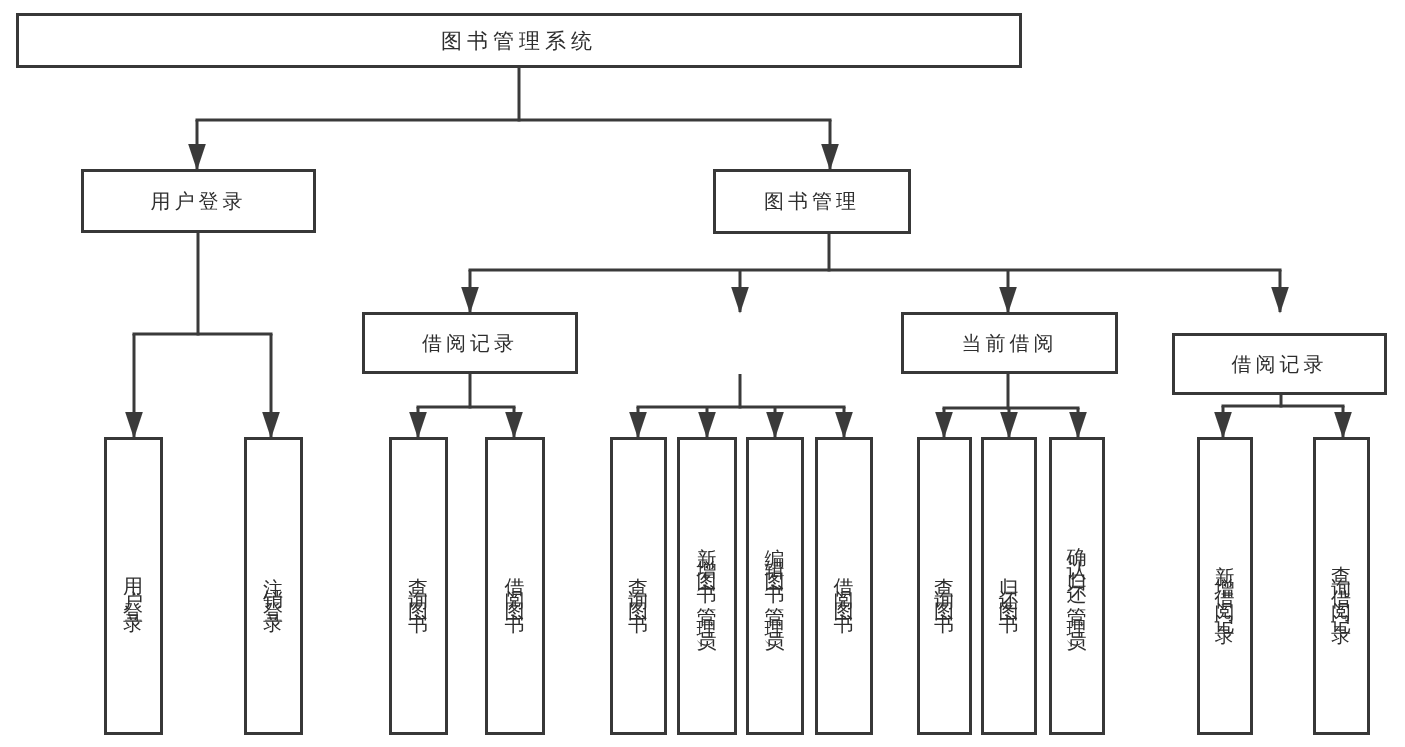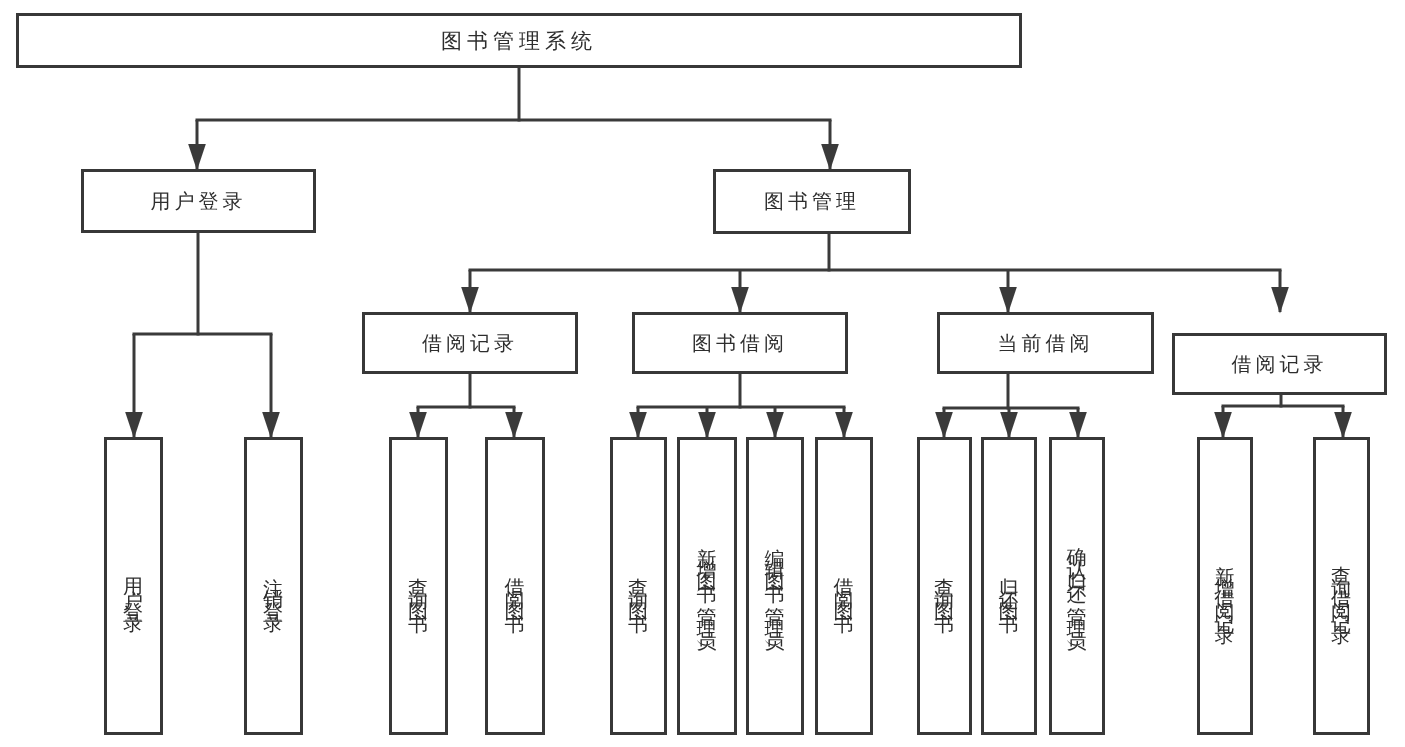--- a/index.html
+++ b/index.html
@@ -112,24 +112,21 @@
   <div class="box" style="left:81px;top:169px;width:235px;height:64px;">
     <span class="h-label">用户登录</span>
   </div>
   <div class="box" style="left:713px;top:169px;width:198px;height:65px;">
     <span class="h-label">图书管理</span>
   </div>
 
   <div class="box" style="left:362px;top:312px;width:216px;height:62px;">
     <span class="h-label">借阅记录</span>
   </div>
-  <div class="box" style="left:632px;top:312px;width:216px;height:62px;">
-    <span class="h-label">图书借阅</span>
-  </div>
-  <div class="box" style="left:901px;top:312px;width:217px;height:62px;margin-left:36px;">
+  <div class="box" style="left:901px;top:312px;width:217px;height:62px;">
     <span class="h-label">当前借阅</span>
   </div>
   <div class="box" style="left:1172px;top:312px;width:215px;height:62px;margin-top:21px;">
     <span class="h-label">借阅记录</span>
   </div>
 
   <div class="box leaf" style="left:104px;width:59px;">
     <span class="v-label">用户登录</span>
   </div>
   <div class="box leaf" style="left:244px;width:59px;">

